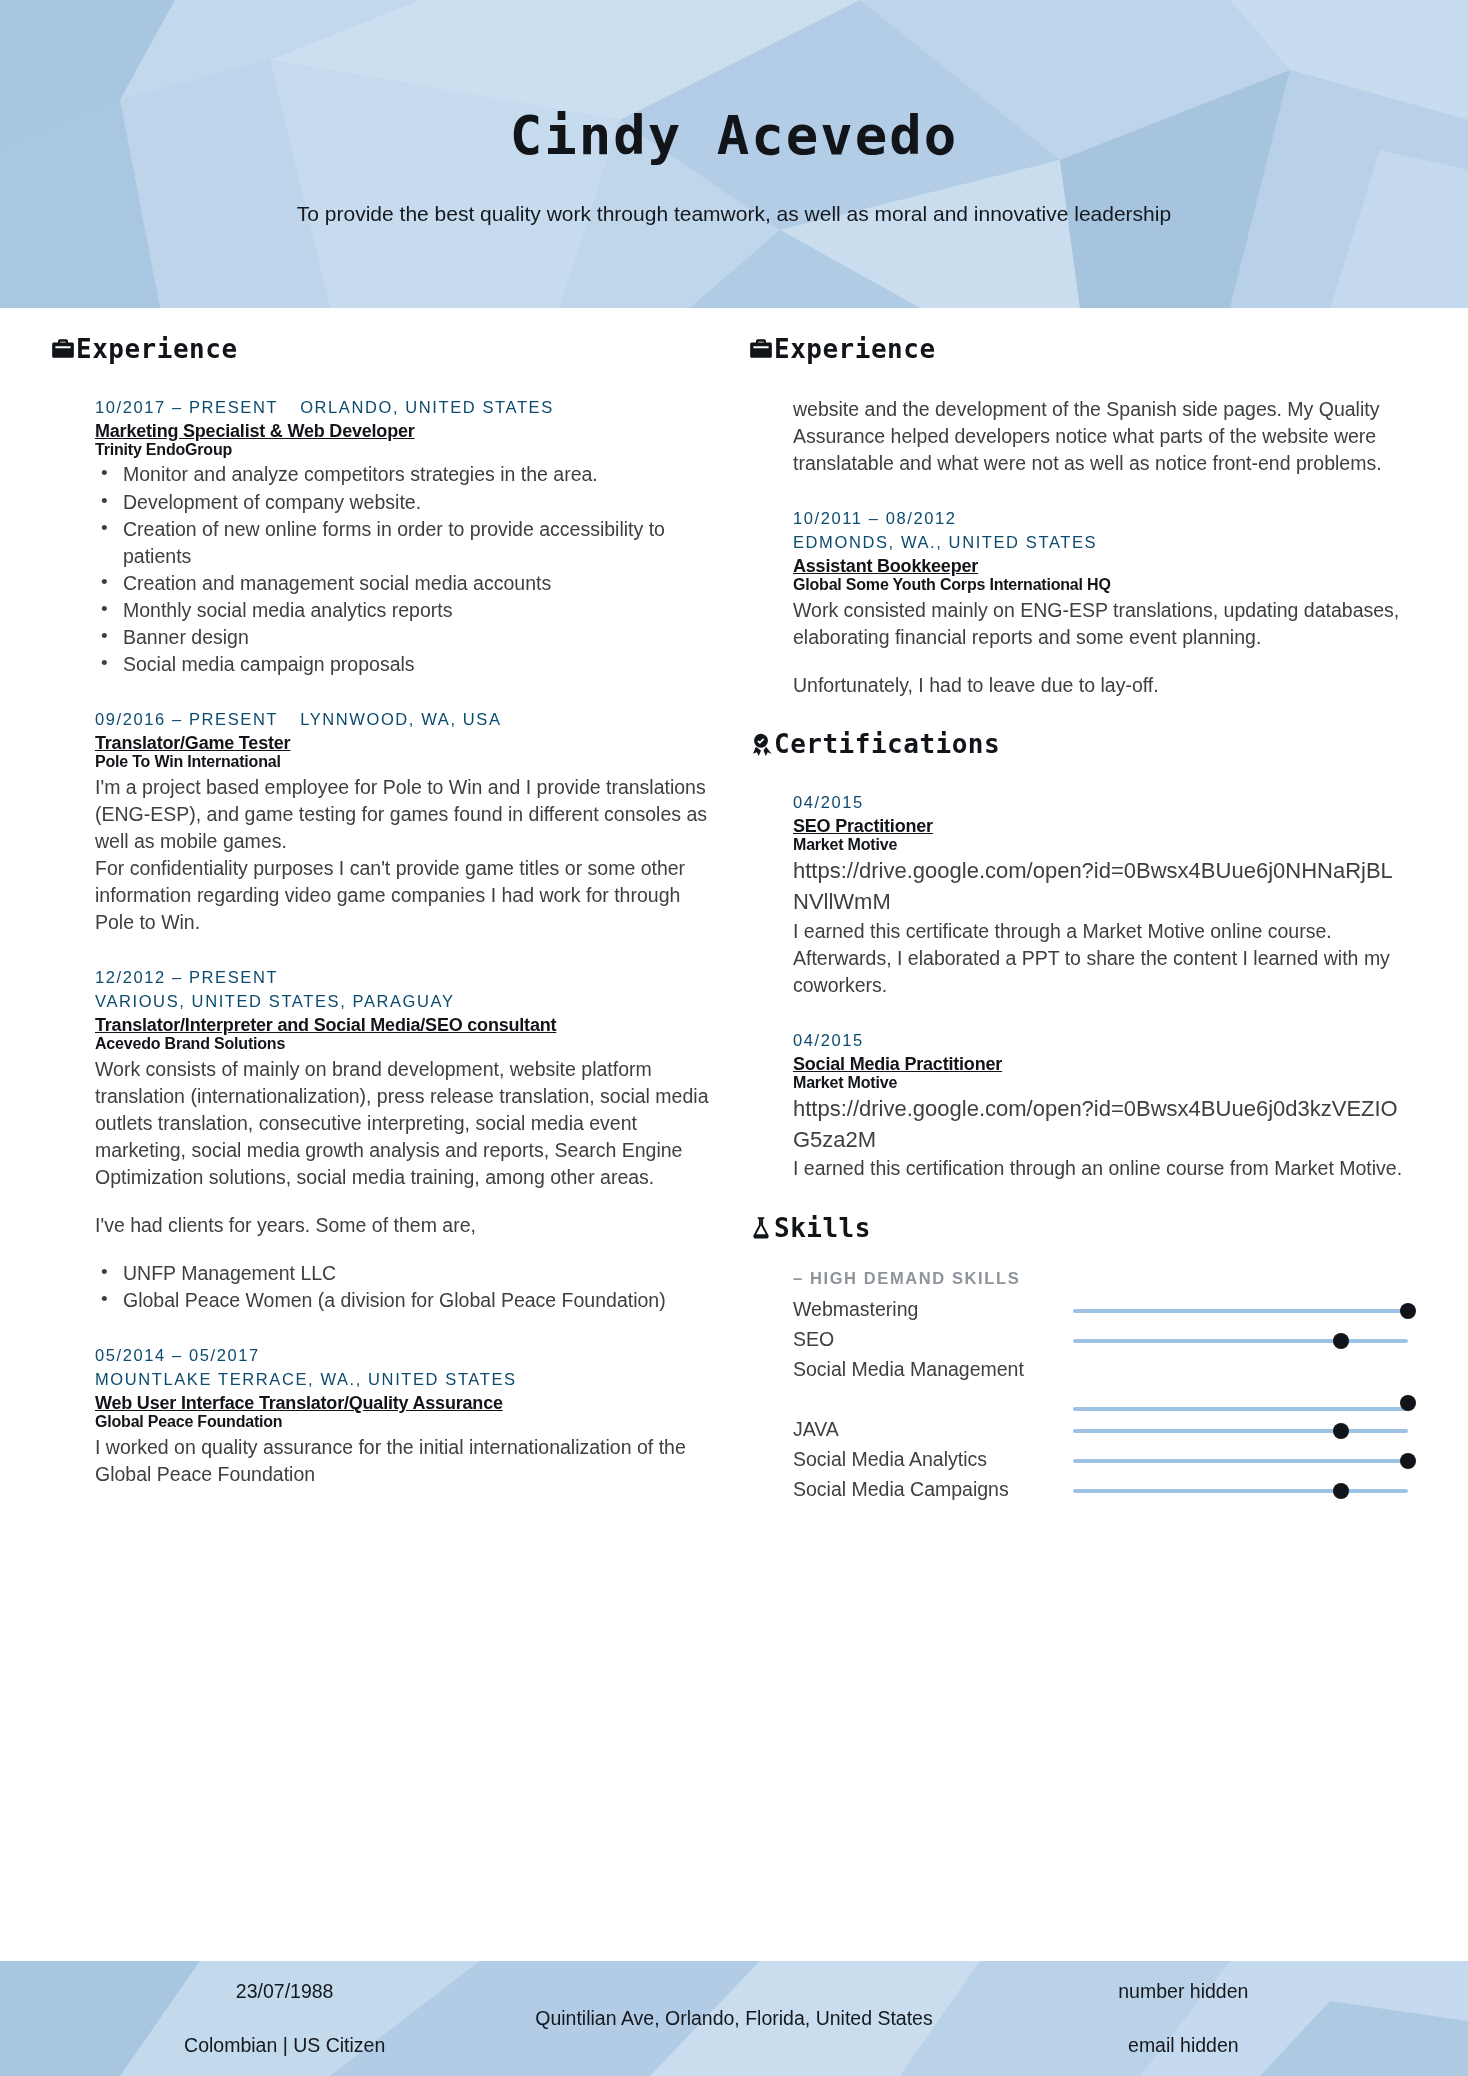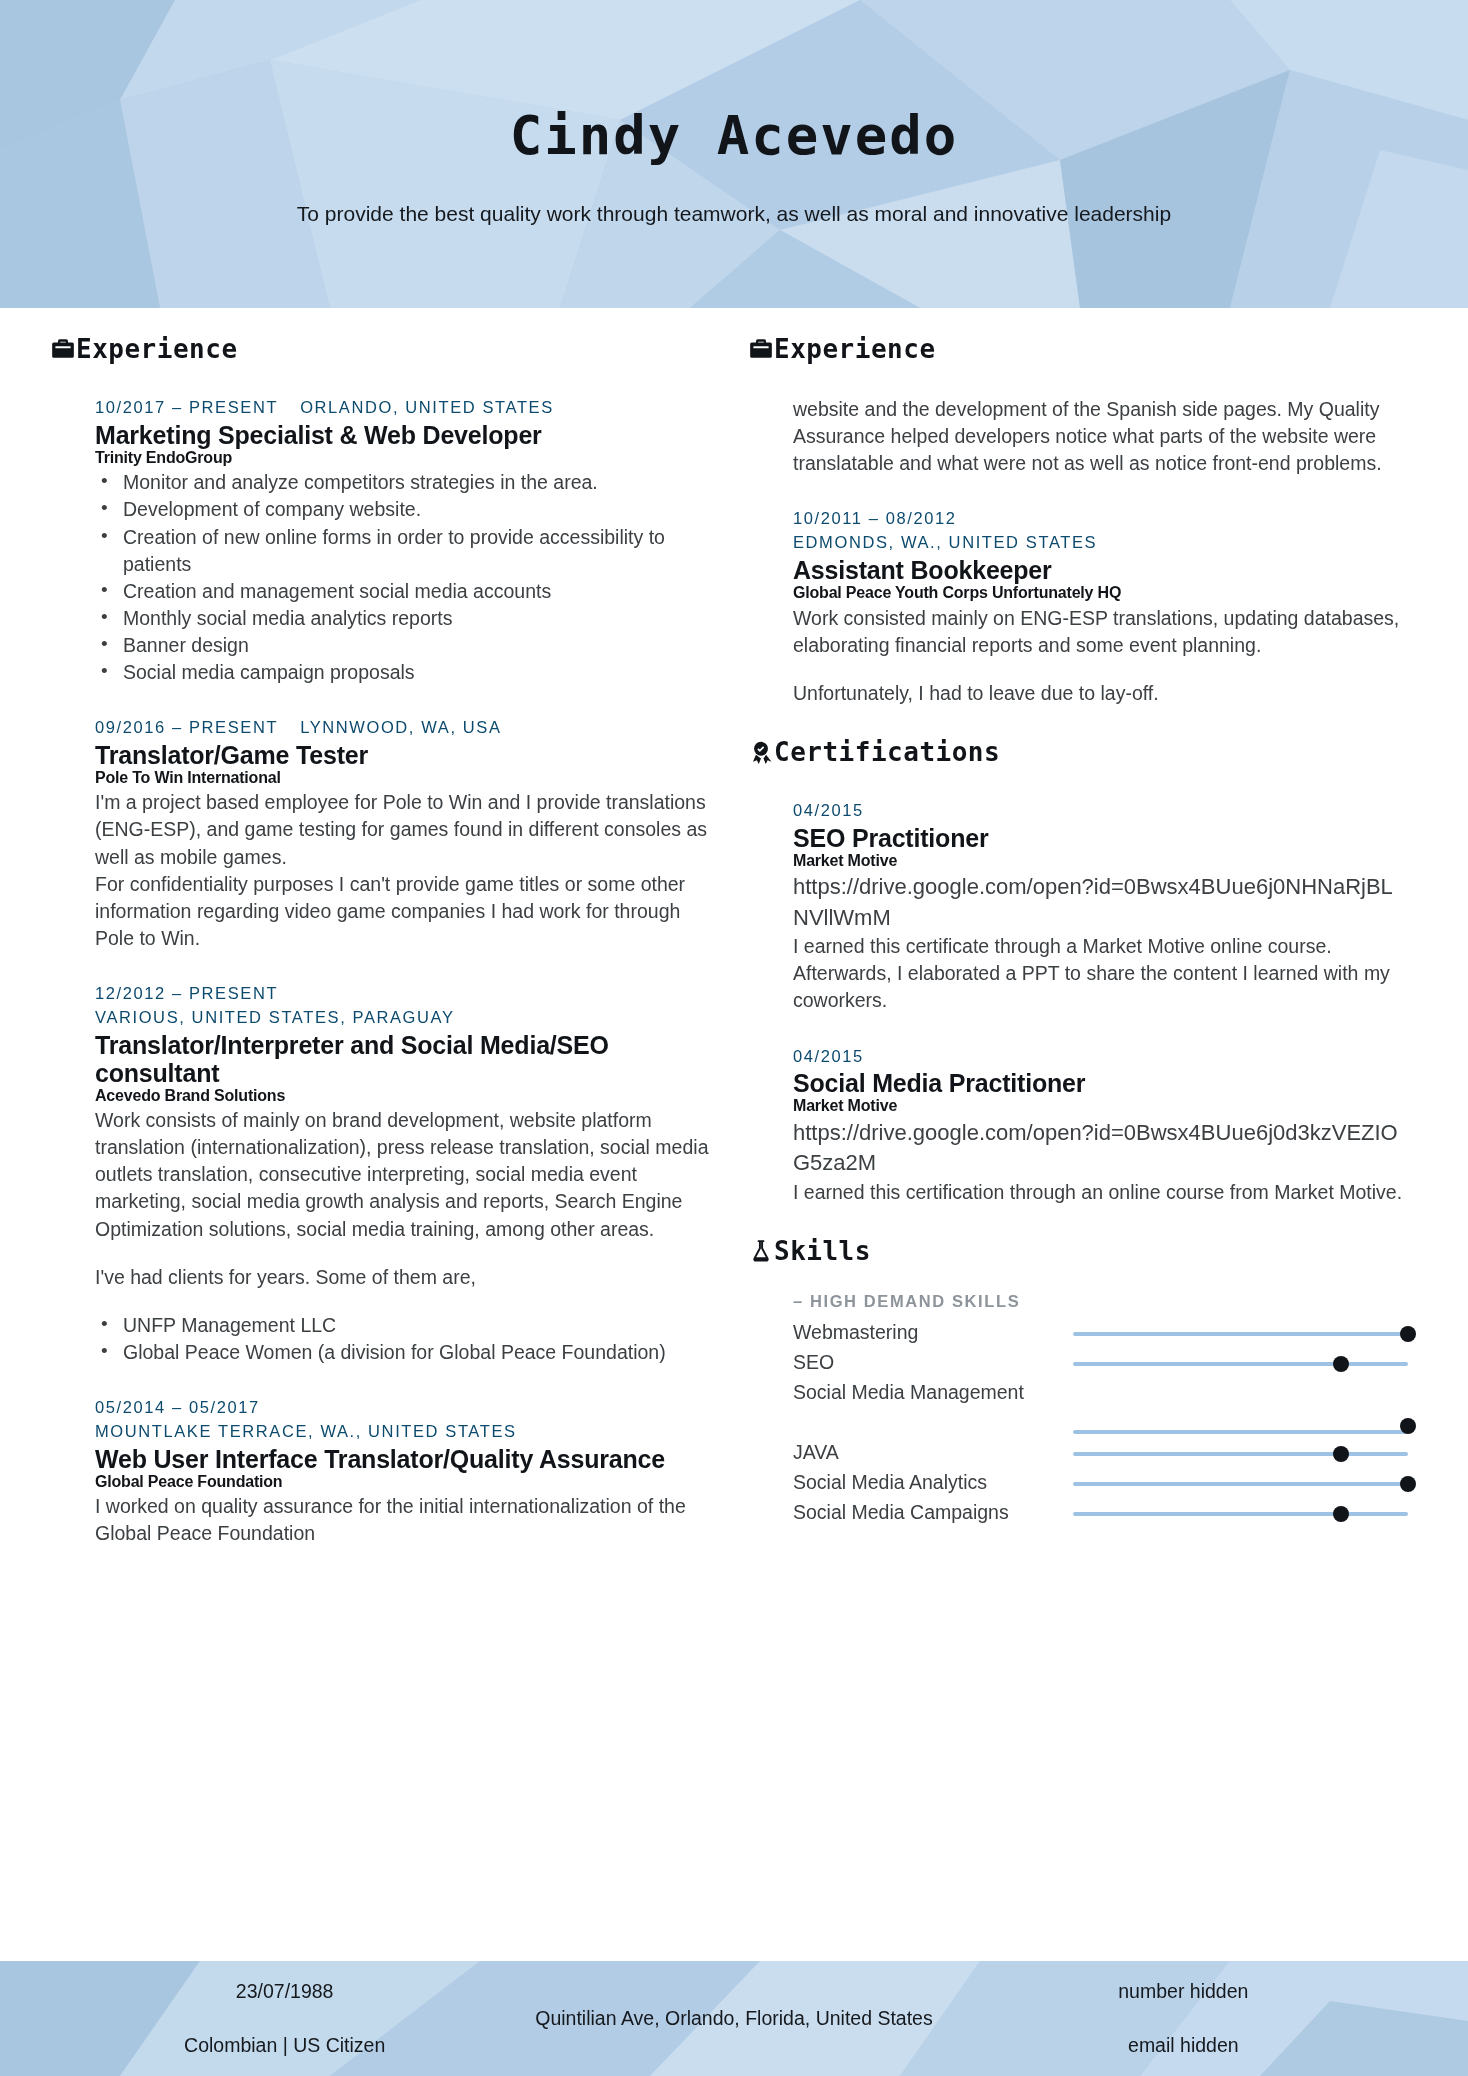--- a/index.html
+++ b/index.html
@@ -75,25 +75,26 @@
     font-size:16.5px;
     letter-spacing:1.6px;
     color:#0c4a6e;
     line-height:1.45;
     font-weight:400;
   }
   .meta .loc { margin-left:22px; }
   .meta-block { margin-bottom:1px; }
 
   .role {
-    font-size:25px;
+    font-size:18px;
     font-weight:bold;
     color:#111418;
     line-height:1.12;
     letter-spacing:-0.2px;
+    text-decoration:underline;
   }
   .org {
     font-size:16px;
     font-weight:bold;
     color:#111418;
     line-height:1.15;
     letter-spacing:-0.2px;
     margin-bottom:2px;
   }
   .desc {
@@ -283,21 +284,21 @@
     </div>
 
     <div class="entry">
       <div class="desc">website and the development of the Spanish side pages. My Quality Assurance   helped developers notice what parts of the website were translatable and what were not as well as notice front-end problems.</div>
     </div>
 
     <div class="entry">
       <div class="meta">10/2011 – 08/2012</div>
       <div class="meta meta-block">EDMONDS, WA., UNITED STATES</div>
       <div class="role">Assistant Bookkeeper</div>
-      <div class="org">Global Peace Youth Corps Unfortunately HQ</div>
+      <div class="org">Global Some Youth Corps International HQ</div>
       <div class="desc">Work consisted mainly on ENG-ESP translations, updating databases, elaborating financial reports and some event planning.</div>
       <div class="gap"></div>
       <div class="desc">Unfortunately, I had to leave due to lay-off.</div>
     </div>
 
     <div class="section-head" style="margin-top:22px">
       <span class="ico">
         <svg viewBox="0 0 24 24">
             <circle cx="12" cy="9" r="6.4"></circle>
             <path d="M7.3 14.6 4.6 21l3.6-1.4L9.9 23l2.1-5.1-4.7-3.3zm9.4 0-2.4 3.3L16.4 23l1.7-3.4L21.7 21l-5-6.4z"></path>

